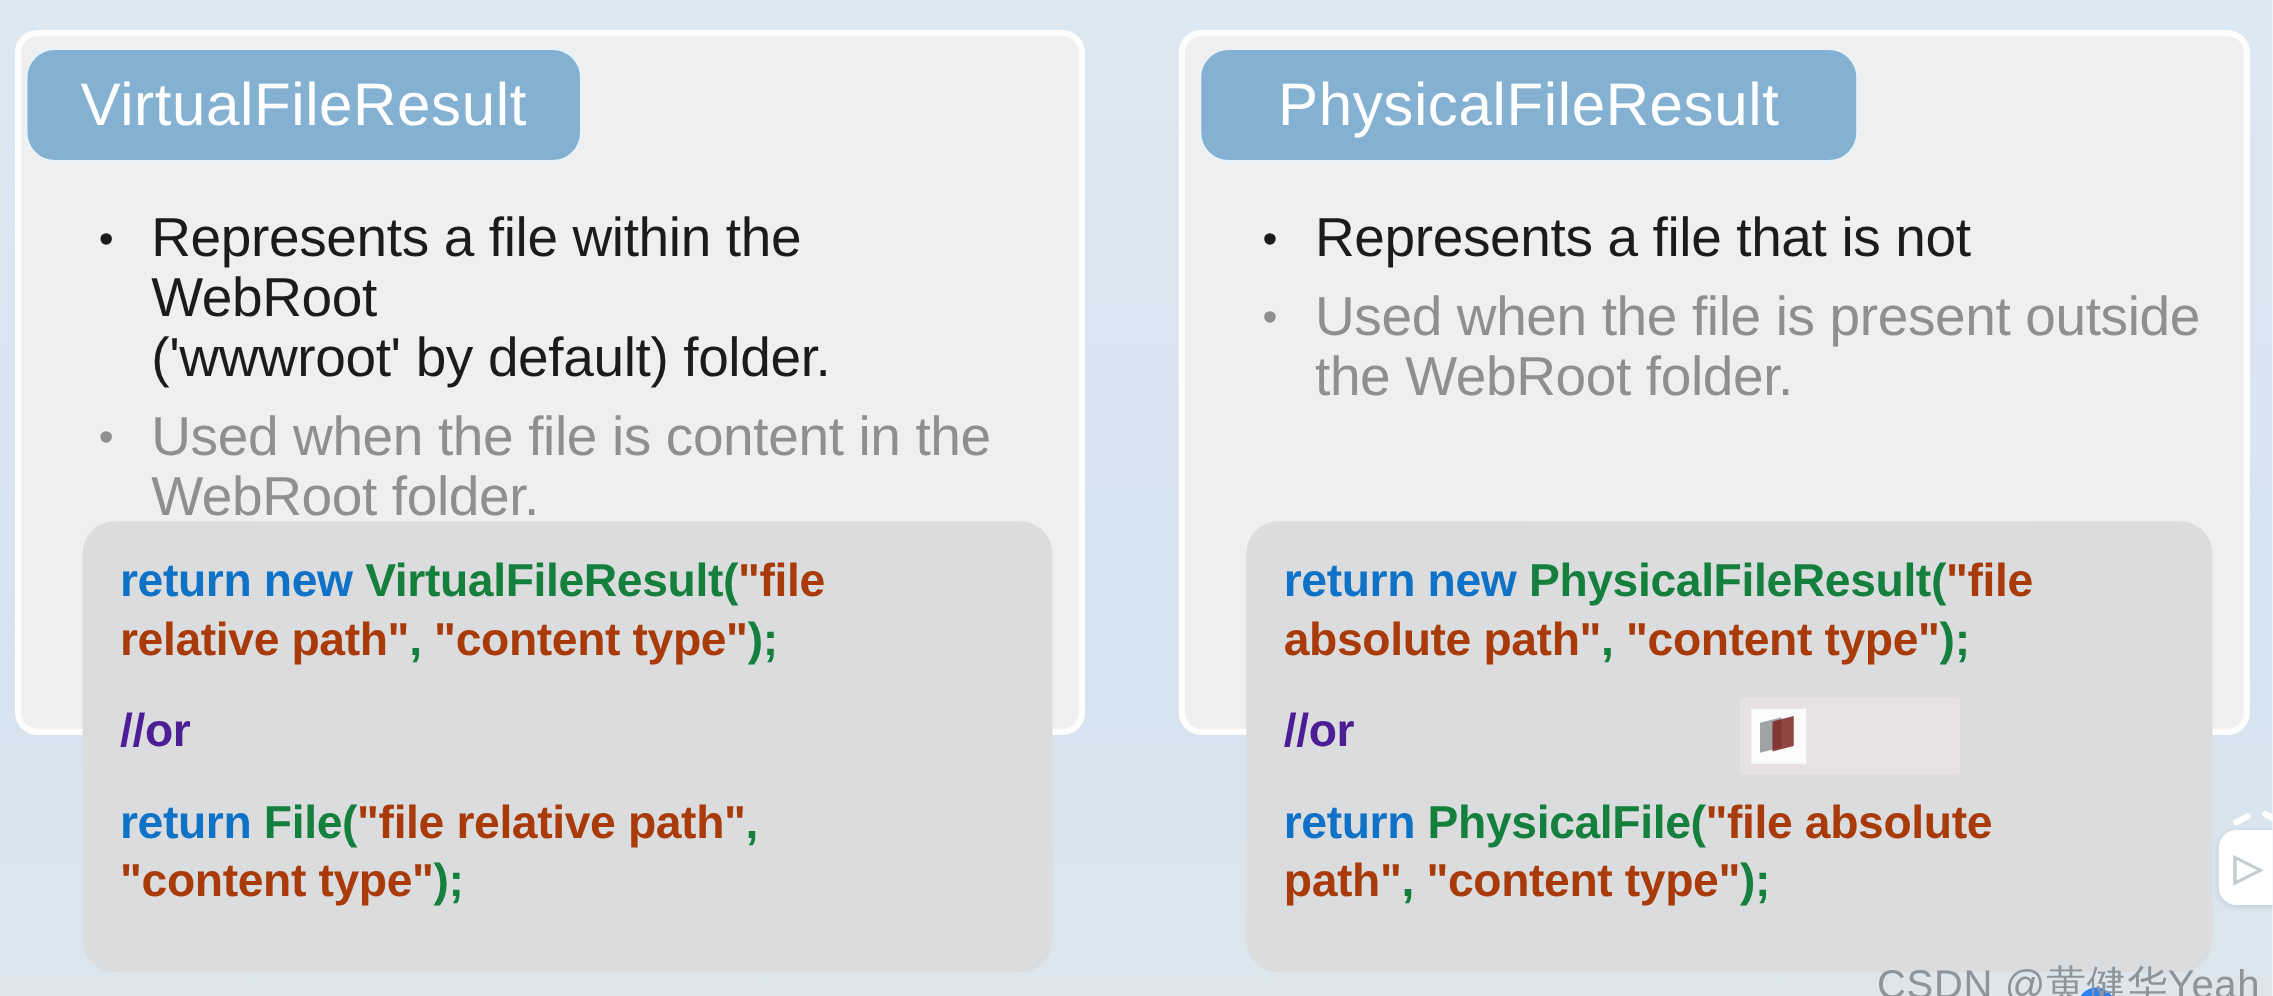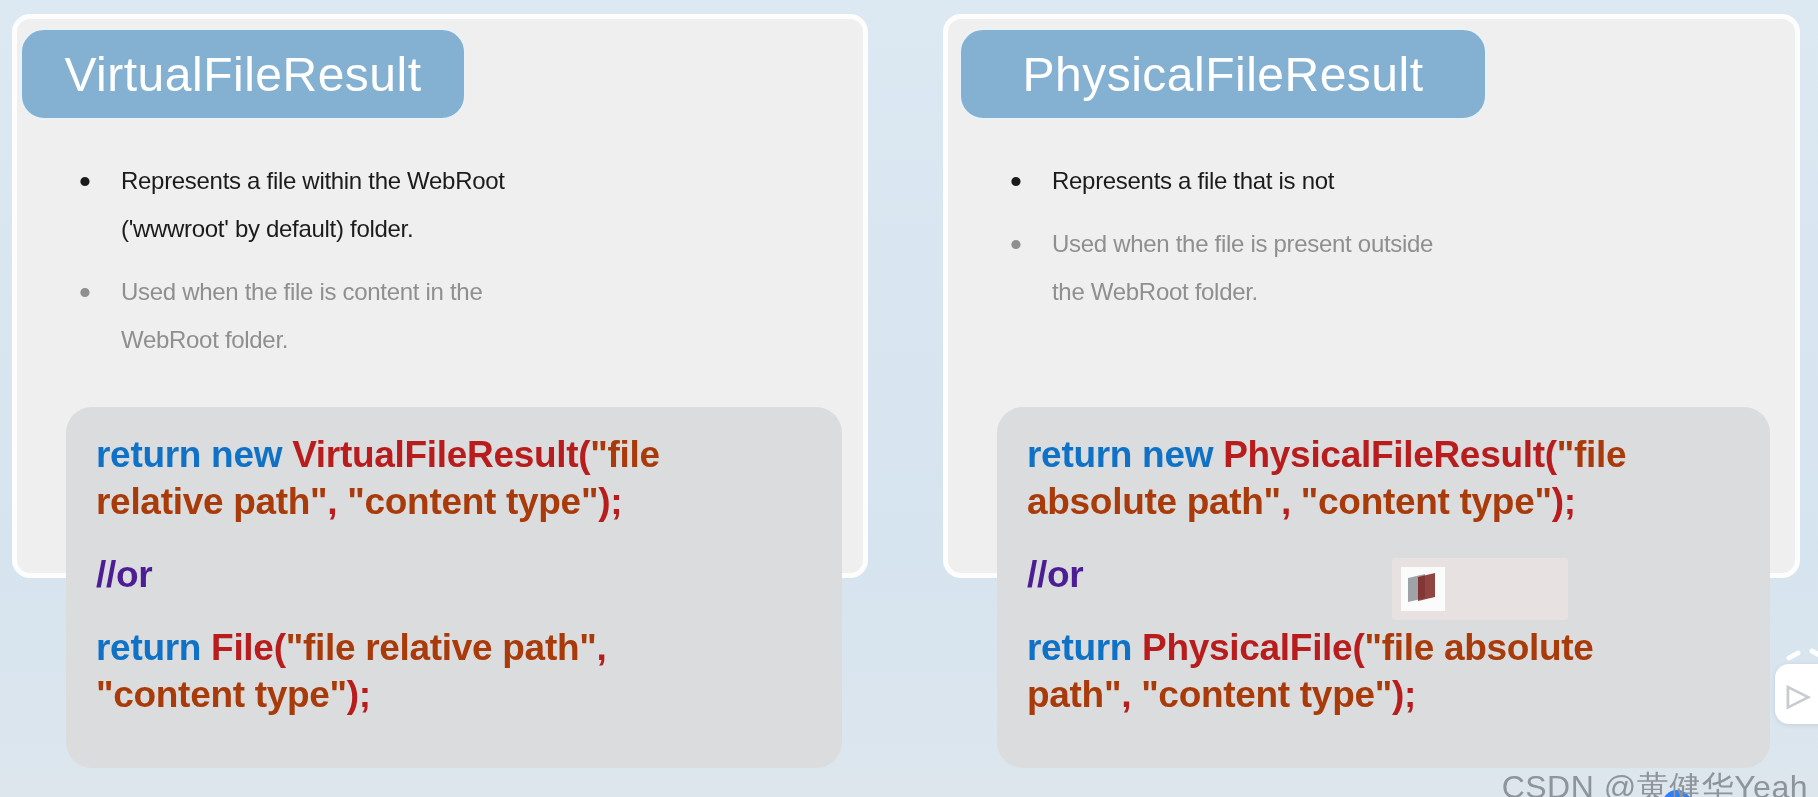--- a/index.html
+++ b/index.html
@@ -4,21 +4,21 @@
 <style>
   * { margin:0; padding:0; box-sizing:border-box; }
   html,body { width:1818px; height:797px; overflow:hidden; }
   body {
     font-family:"Liberation Sans", sans-serif;
     background:linear-gradient(180deg,#dce8f2 0%,#d6e4ef 70%,#dde6ed 100%);
     position:relative;
   }
 
   .panel {
-    position:absolute; top:14px; height:564px;
+    position:absolute; top:24px; height:564px;
     background:#efefef;
     border:5px solid #fdfdfd;
     border-radius:18px;
   }
   .panel-left  { left:12px;  width:856px; }
   .panel-right { left:943px; width:857px;padding-left:16px; }
 
   .panel-header {
     position:absolute; top:9px; height:92px;
     background:#84b1d2;
@@ -30,36 +30,36 @@
   .panel-right .panel-header { left:11px; width:528px; }
   .panel-title {
     color:#ffffff; font-size:48px; font-weight:400; letter-spacing:0.5px;
   }
 
   .bullets { position:absolute; left:60px; top:138px; width:calc(100% - 95px); list-style:none; }
   .bullet { position:relative; padding-left:44px; margin-bottom:15px; }
   .bullet .dot {
     position:absolute; left:2px; top:6px; font-size:34px; line-height:36px;
   }
-  .bullet-line { font-size:24px; line-height:48px; font-weight:500; letter-spacing:-0.3px; }
+  .bullet-line { font-size:44px; line-height:48px; font-weight:500; letter-spacing:-0.3px; }
   .bullet.primary   { color:#1b1b1b; }
   .bullet.secondary { color:#8f8f8f; }
 
   .codeblock {
     position:absolute; left:49px; top:388px; height:361px;
     background:#dbdcdd;
     border-radius:26px;
     padding:24px 30px;
   }
   .panel-left  .codeblock { width:776px; }
   .panel-right .codeblock { width:773px; }
   .stmt { margin-bottom:26px; }
   .code-line { font-size:37px; line-height:47px; font-weight:700; letter-spacing:-0.3px; white-space:pre; }
   .tok-kw { color:#0f72c6; }
-  .tok-pl { color:#b91c1c; }
+  .tok-pl { color:#15803d; }
   .tok-st { color:#a93a0a; }
   .tok-cm { color:#4c1d95; }
 
   .watermark {
     position:absolute; left:1392px; top:558px; width:176px; height:62px;
     background:rgba(243,230,230,0.55);
     border-radius:3px;
     display:flex; align-items:center; gap:9px;
     padding:8px 9px; z-index:5;
   }

